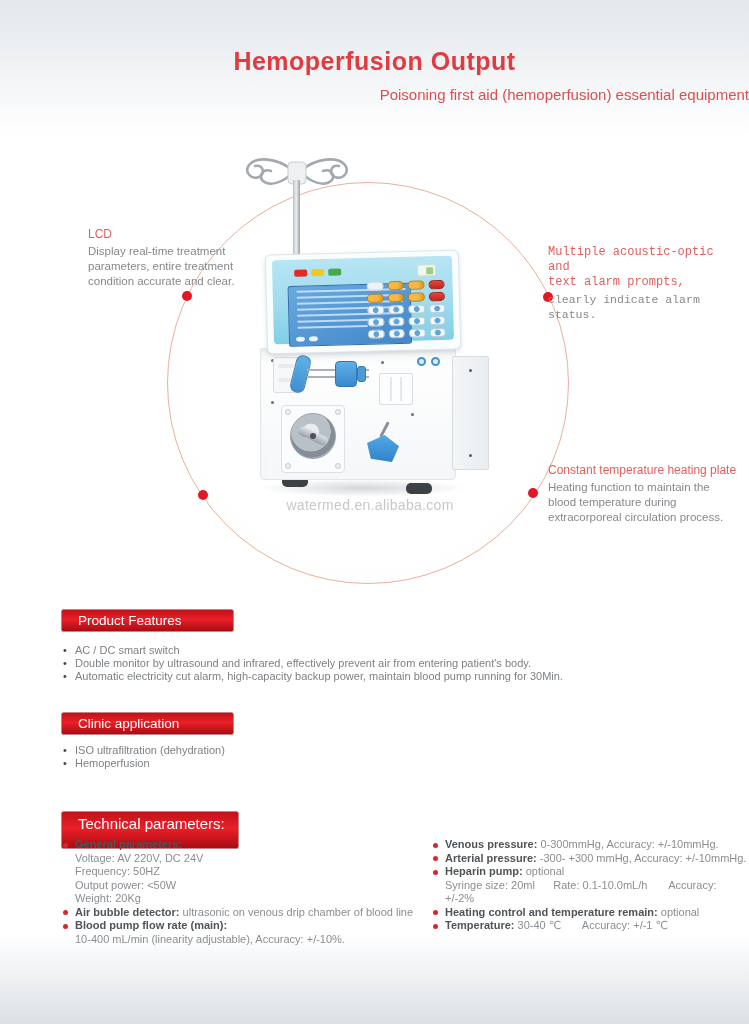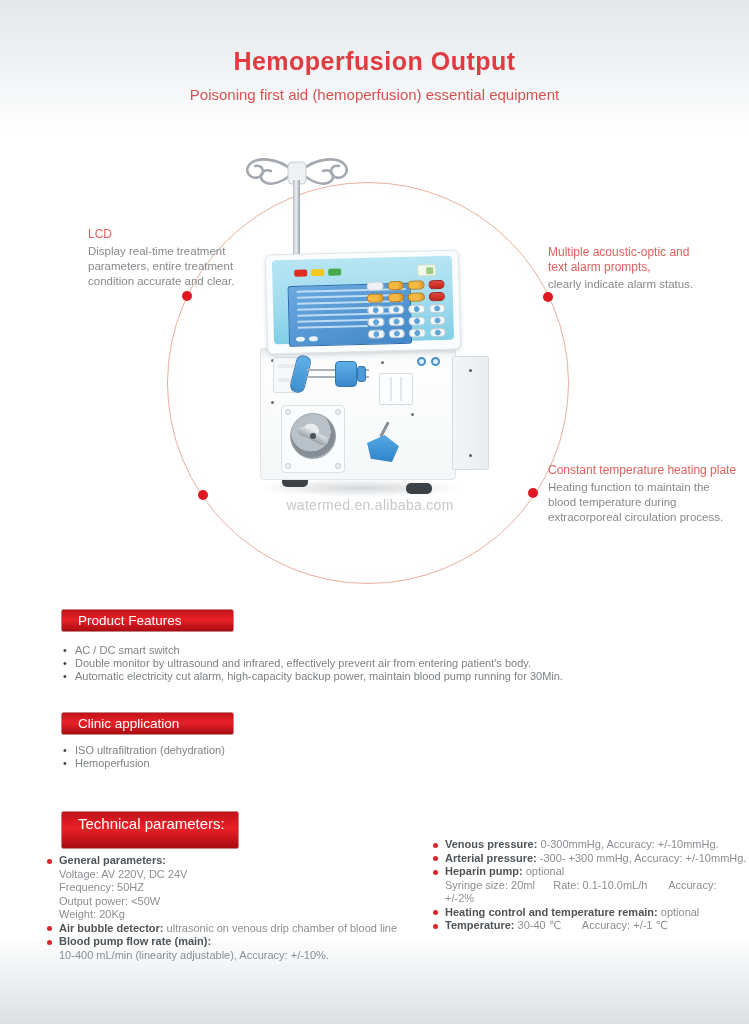--- a/index.html
+++ b/index.html
@@ -5,33 +5,33 @@
   html,body{margin:0;padding:0;background:#fff;}
   .page{position:relative;width:749px;height:1024px;margin:0 auto;overflow:hidden;
         font-family:"Liberation Sans","DejaVu Sans",sans-serif;background:#fff;}
   .bg-top{position:absolute;left:0;top:0;width:100%;height:135px;
           background:linear-gradient(180deg,#e3e8ec 0%,#edf0f2 38%,#ffffff 100%);}
   .bg-bottom{position:absolute;left:0;bottom:0;width:100%;height:90px;
           background:linear-gradient(180deg,rgba(221,226,229,0) 0%,#dce1e5 100%);}
 
   .title{position:absolute;top:47px;left:0;width:100%;text-align:center;
          font-size:25px;font-weight:bold;color:#e03b41;letter-spacing:.5px;}
-  .subtitle{position:absolute;top:86px;left:0;width:100%;text-align:center;
+  .subtitle{position:absolute;top:86px;left:0;width:100%;text-align:right;
          font-size:15px;color:#d8514e;}
 
   
   .circle{position:absolute;left:167px;top:182px;width:400px;height:400px;border-radius:50%;
           border:1px solid #e7b19c;background:radial-gradient(circle,#ffffff 62%,#fdfbfa 100%);}
   .dot{position:absolute;width:10px;height:10px;border-radius:50%;background:#e01824;z-index:4;}
 
   .callout{position:absolute;z-index:5;font-size:11.5px;line-height:15px;color:#85898d;}
   .callout .ct{color:#e0605e;font-size:12px;margin-bottom:2px;white-space:pre-line;}
   .callout .cb{white-space:pre-line;}
   #callout-lcd{left:88px;top:227px;width:175px;}
-  #callout-alarm{left:548px;top:245px;width:175px;}
+  #callout-alarm{left:548px;top:245px;width:175px;font-family:Liberation Mono, monospace;}
   #callout-compact{left:97px;top:459px;width:165px;}
   #callout-heating{left:548px;top:463px;width:190px;}
 
   
   .machine{position:absolute;left:230px;top:152px;width:280px;height:352px;z-index:2;}
   .machine *{position:absolute;box-sizing:border-box;}
   .pole{left:63px;top:28px;width:7px;height:78px;
         background:linear-gradient(90deg,#b6bcc2,#eef1f3 45%,#99a0a6);}
   .topper{left:0;top:2px;width:134px;height:42px;}
   .head{left:36px;top:100px;width:194px;height:100px;background:#fafdfe;border:1px solid #dfe5e9;
@@ -101,21 +101,21 @@
   #tech-banner{top:812px;width:160px;height:36px;line-height:24px;font-size:15px;}
 
   .blist{position:absolute;left:62px;margin:0;padding:0;list-style:none;
         font-size:11px;line-height:13px;color:#7d8286;width:640px;}
   .blist li{position:relative;padding-left:13px;margin-bottom:0;}
   .blist li:before{content:"\2022";position:absolute;left:1px;color:#3f4448;}
   #features-list{top:644px;}
   #clinic-list{top:744px;}
 
   .tcol{position:absolute;font-size:11px;line-height:13.5px;color:#8a8e92;}
-  #tech-left{left:46px;top:838px;width:365px;margin-top:16px;}
+  #tech-left{left:62px;top:838px;width:365px;}
   #tech-right{left:432px;top:838px;width:315px;}
   .trow{position:relative;padding-left:13px;}
   .trow .rb{position:absolute;left:1px;top:4.5px;width:5px;height:5px;border-radius:50%;background:#d8262c;}
   .trow b{color:#4f5458;}
   .trow .val{white-space:pre-wrap;}
   .sub{padding-left:13px;white-space:pre-wrap;}
 </style>
 </head>
 <body>
 

